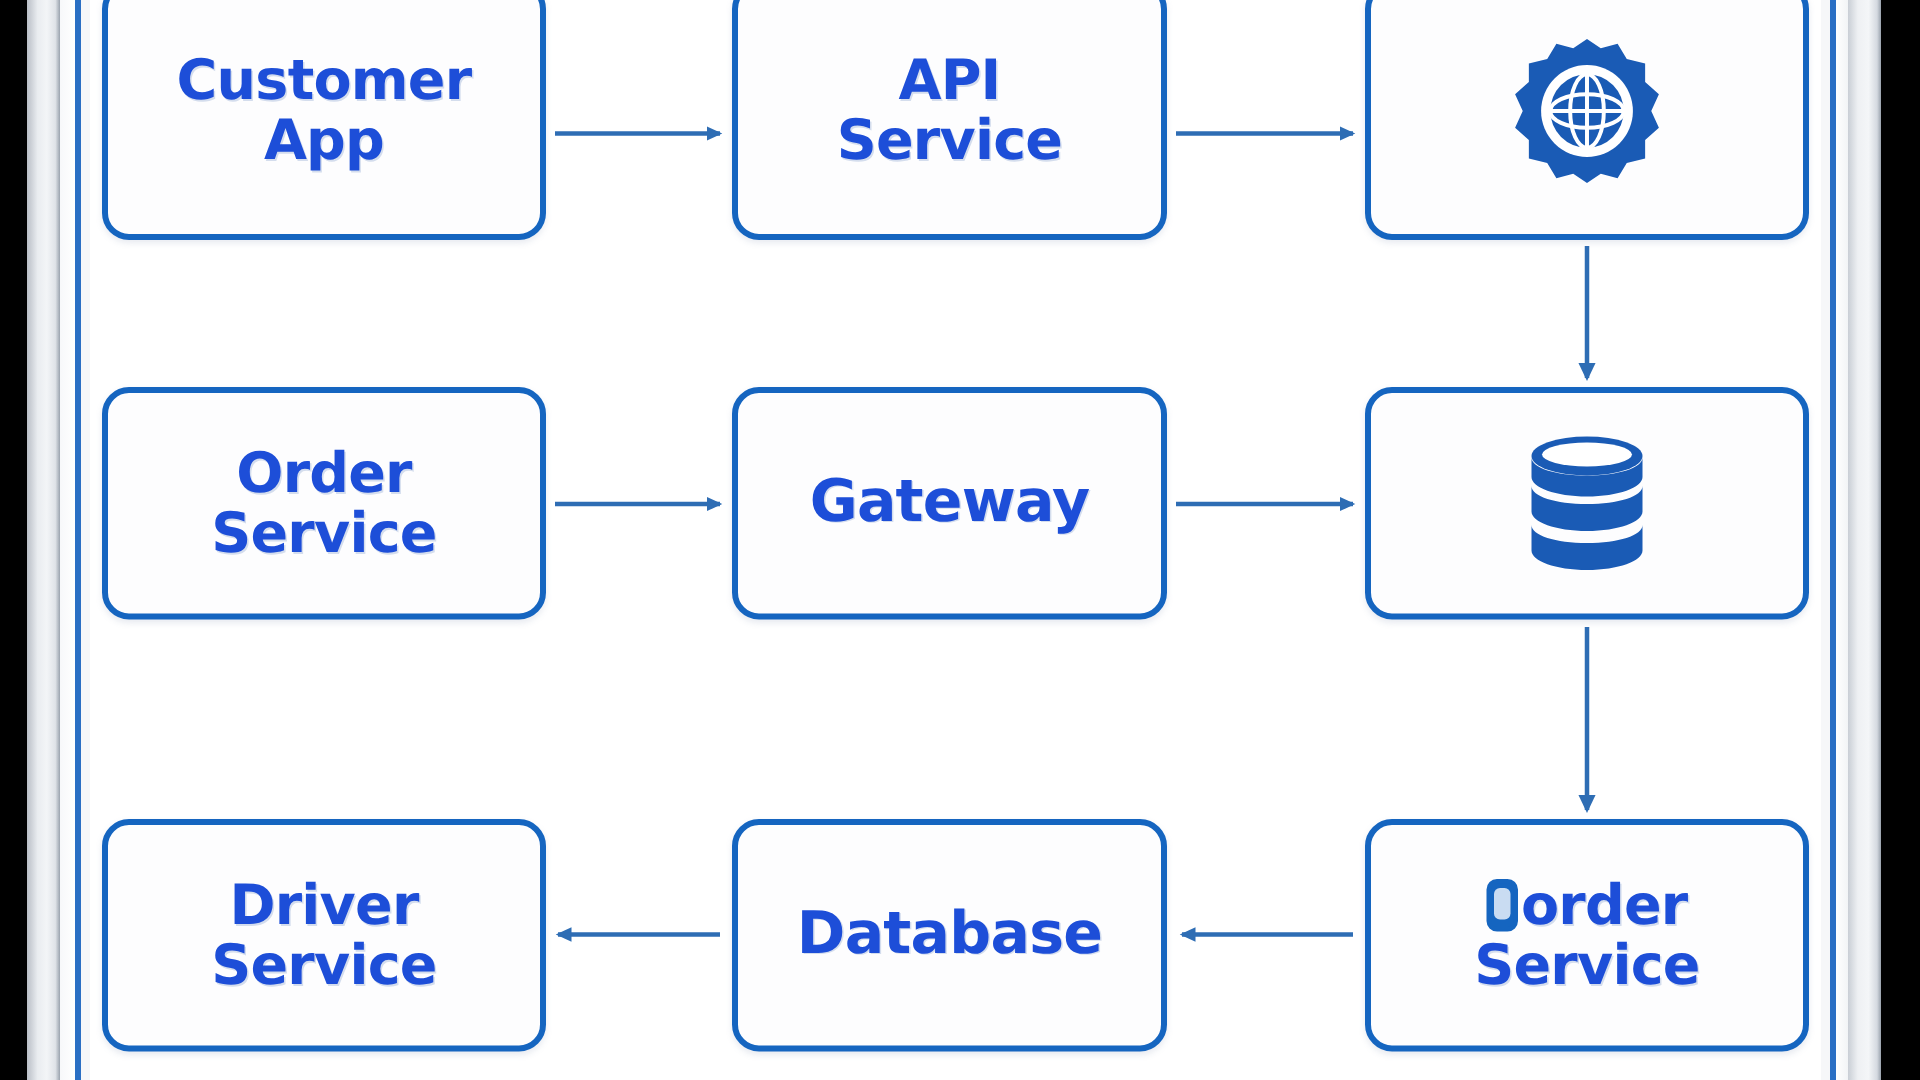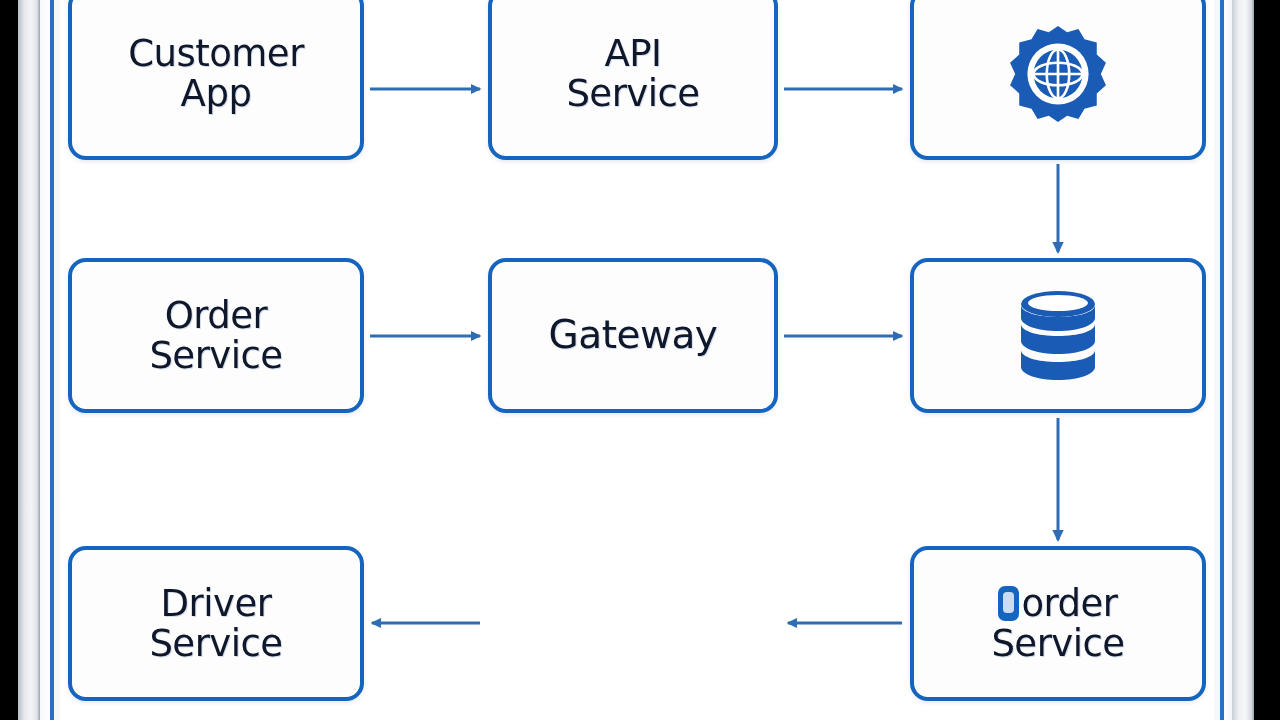--- a/index.html
+++ b/index.html
@@ -59,25 +59,25 @@
     border: 4px solid #1565c0;
     border-radius: 18px;
     display: flex;
     align-items: center;
     justify-content: center;
     text-align: center;
     box-shadow: 0 2px 4px rgba(120,140,170,0.18);
   }
   .node .label {
     font-family: "DejaVu Sans", sans-serif;
-    font-weight: normal;
+    font-weight: bold;
     font-size: 37px;
     line-height: 1.08;
     letter-spacing: -0.5px;
-    color: #0f172a;
+    color: #1d4ed8;
     text-shadow: 1px 1px 0 rgba(120,150,200,0.30);
     white-space: pre-line;
     padding: 0 8px;
     text-align: center;
   }
   .node .label.one-line { font-size: 39px; }
 
   
   .col-a { left: 8px;   width: 296px; }
   .col-b { left: 428px; width: 290px; }
@@ -222,20 +222,23 @@
           <ellipse cx="43" cy="17" rx="30" ry="8" fill="#ffffff"></ellipse>
         </svg>
       </span>
     </div>
 
     <div class="node row-3 col-a">
       <span class="label">Driver
 Service</span>
     </div>
 
+    <div class="node row-3 col-b">
+      <span class="label one-line">Database</span>
+    </div>
 
     <div class="node row-3 col-c">
       <span class="label"><span class="phone-glyph"></span><span>order
 Service</span></span>
     </div>
 
   </div>
 
   <div class="frame-bar bar-gap-r"></div>
   <div class="frame-bar bar-blue-r"></div>

